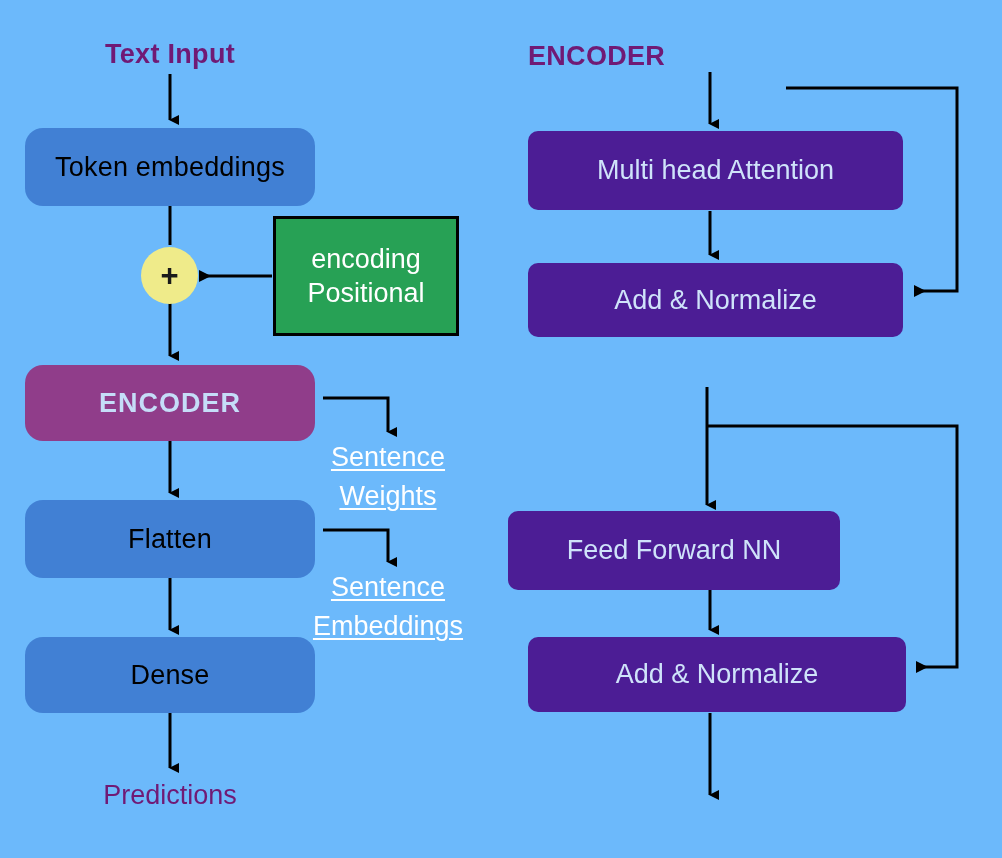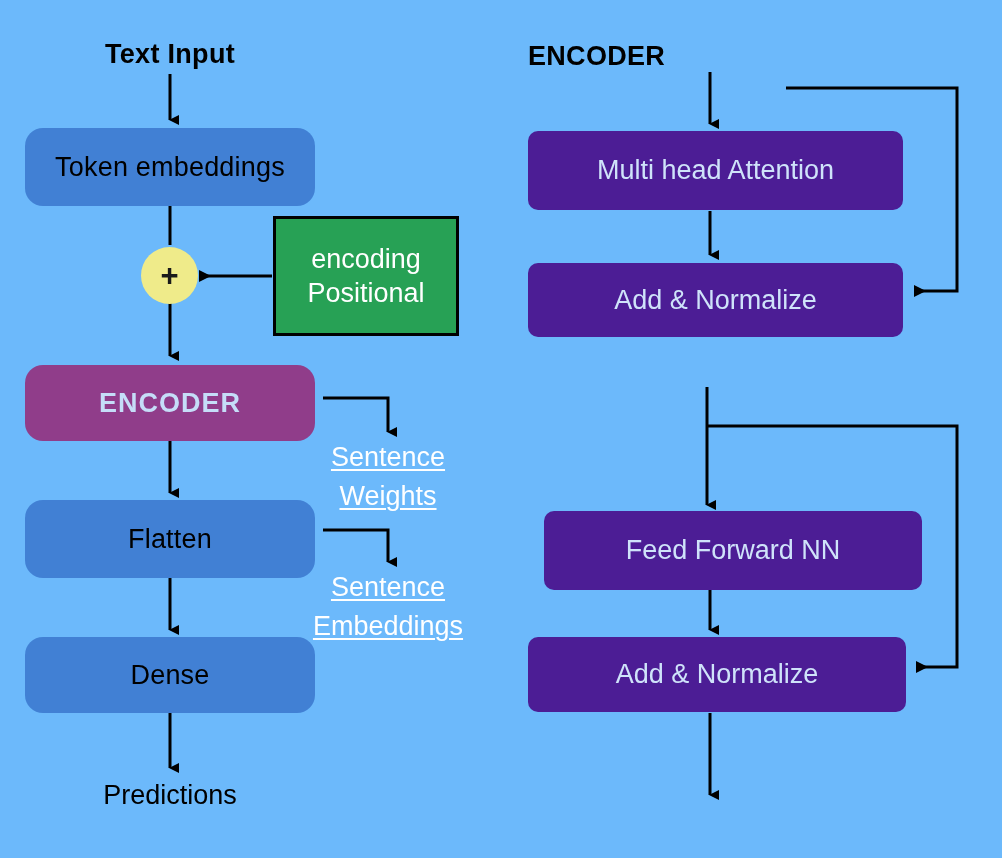--- a/index.html
+++ b/index.html
@@ -64,21 +64,21 @@
   .plus-node {
     background: #efeb8a;
     border-radius: 50%;
     color: #1a1a1a;
     font-size: 31px;
     font-weight: 600;
     line-height: 1;
   }
   .plain-label {
     position: absolute;
-    color: #000000;
+    color: #701a75;
     font-size: 27px;
     text-align: center;
     white-space: nowrap;
   }
   .plain-label.bold {
     font-weight: bold;
     letter-spacing: 0.3px;
   }
   .annot-label {
     position: absolute;
@@ -174,17 +174,17 @@
     <span>Sentence</span>
     <span class="l2">Embeddings</span>
   </div>
 
   <div class="plain-label bold" style="left:528px; top:41px; width:260px; text-align:left;">ENCODER</div>
 
   <div class="node rect-box" style="left:528px; top:131px; width:375px; height:79px;">Multi head Attention</div>
 
   <div class="node rect-box" style="left:528px; top:263px; width:375px; height:74px;">Add &amp; Normalize</div>
 
-  <div class="node rect-box" style="left:544px; top:511px; width:378px; height:79px;">Feed Forward NN</div>
+  <div class="node rect-box" style="left:508px; top:511px; width:332px; height:79px;">Feed Forward NN</div>
 
   <div class="node rect-box" style="left:528px; top:637px; width:378px; height:75px;">Add &amp; Normalize</div>
 
 </div>
 
 </body></html>

